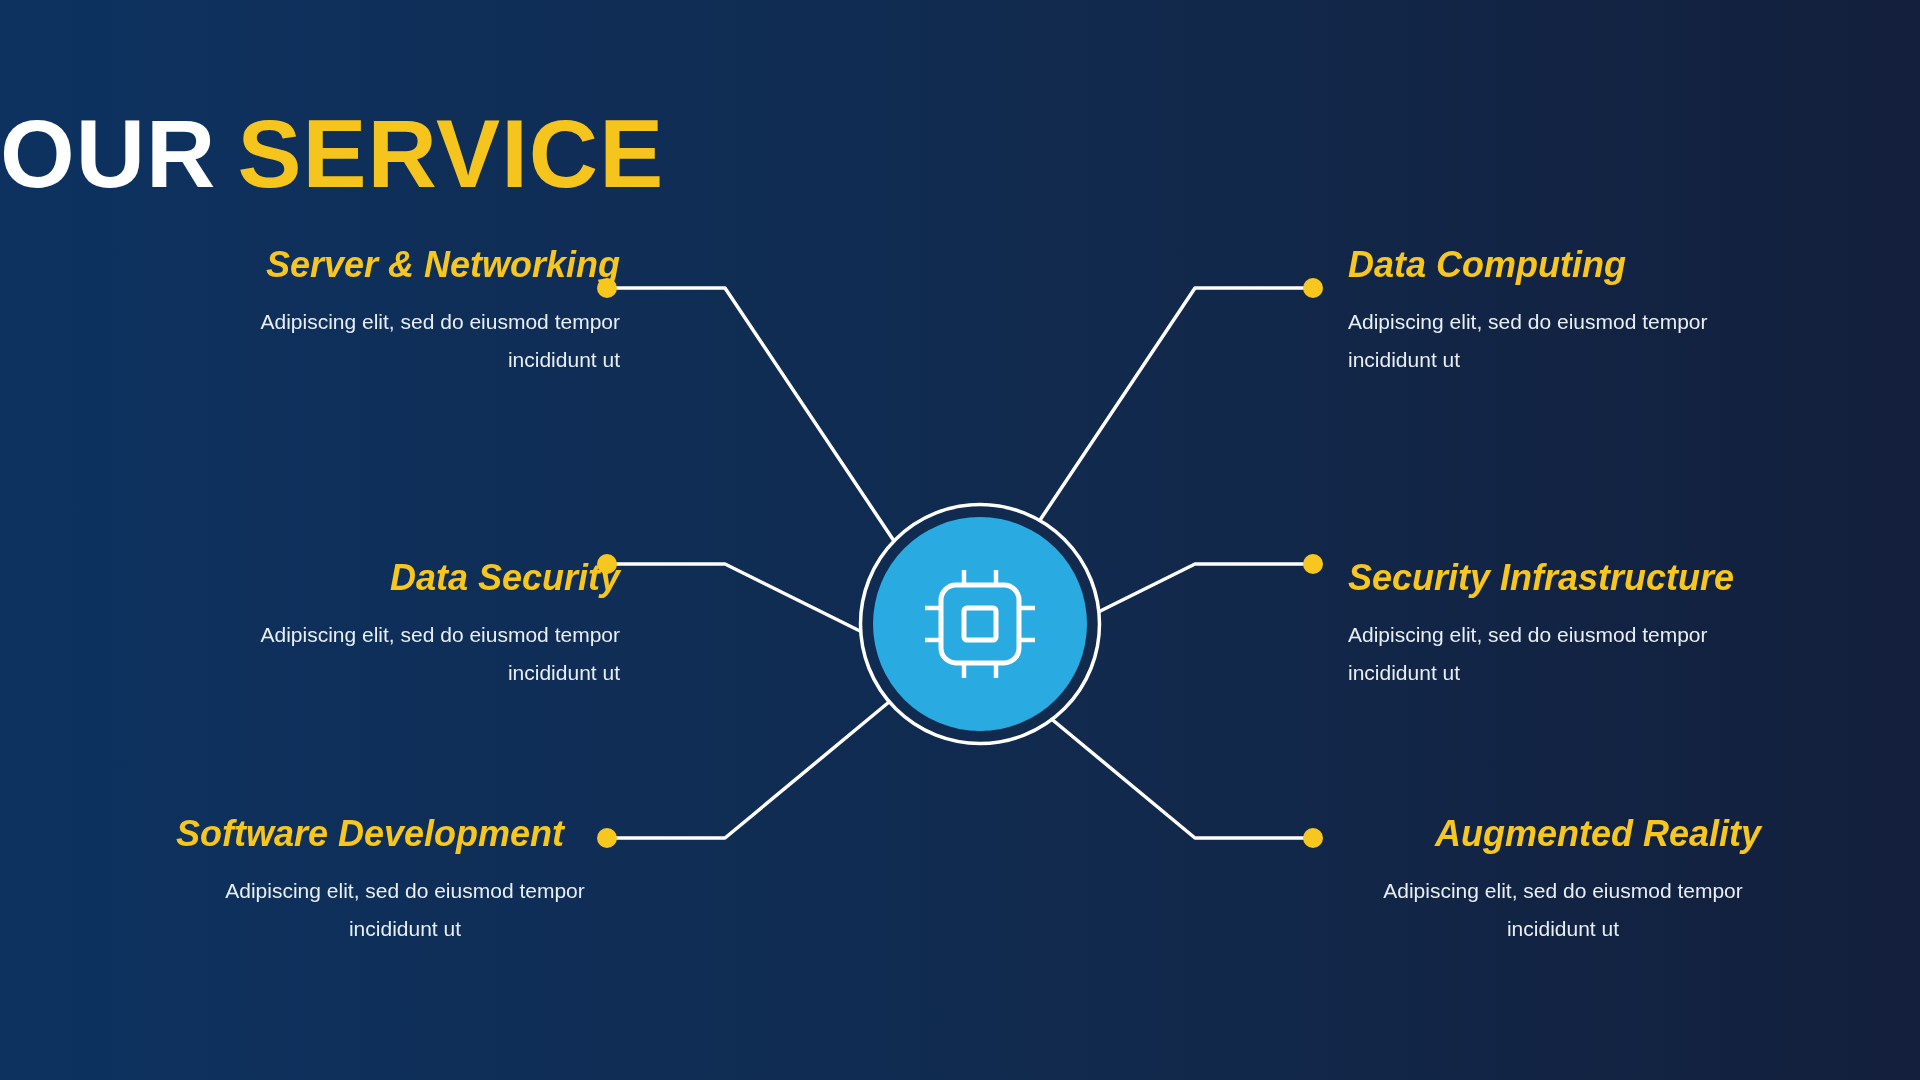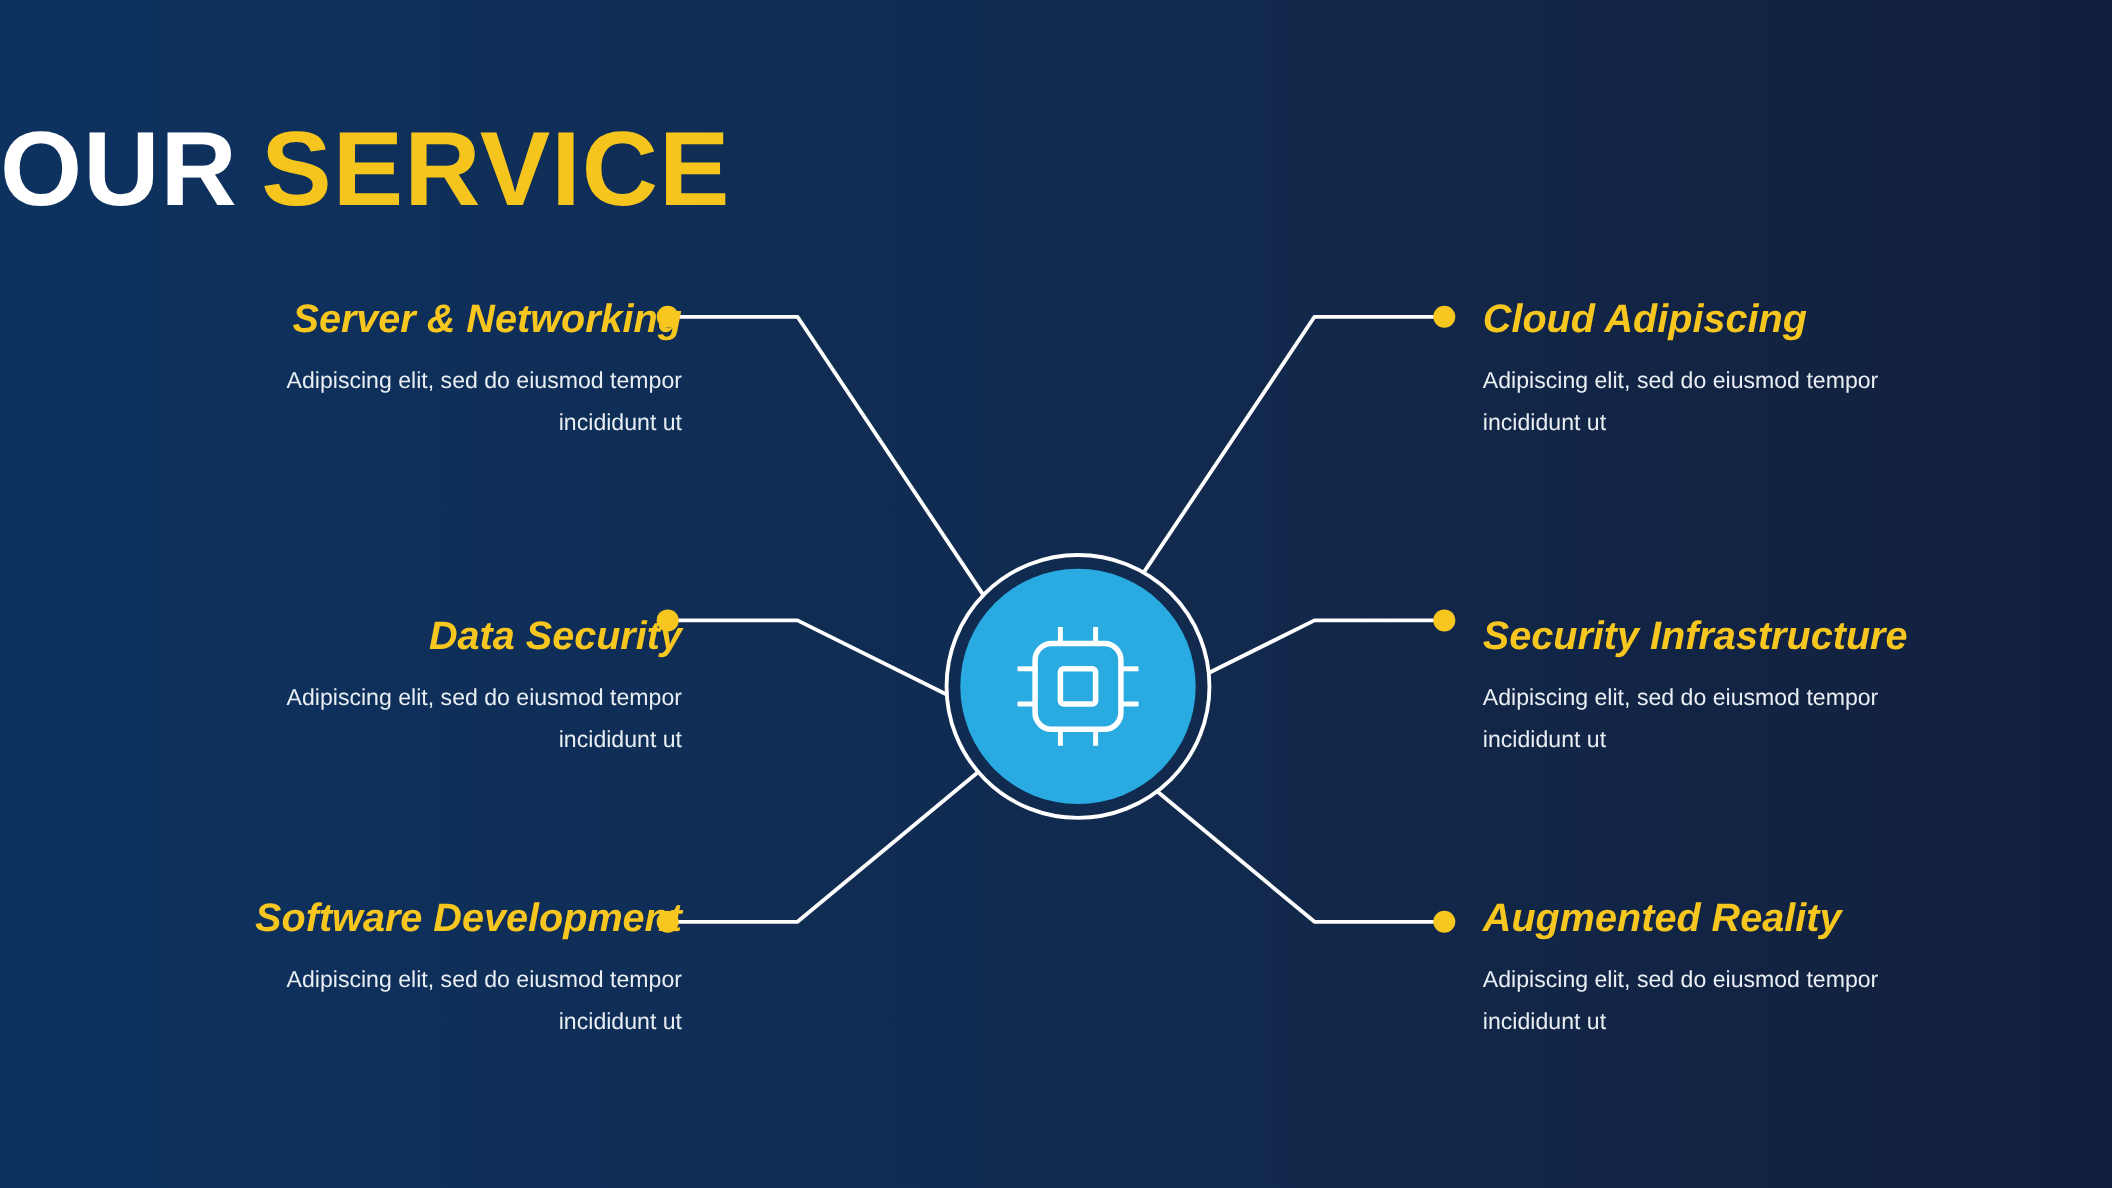--- a/index.html
+++ b/index.html
@@ -32,23 +32,23 @@
   }
   .title .t-white { color: #ffffff; margin-right: 0.22em; }
   .title .t-yellow { color: #f5c51d; }
   
   .item {
     position: absolute;
     width: 500px;
   }
   .item.left  { left: 120px;  text-align: right; }
   .item.right { left: 1348px; text-align: left; }
-  .item.row1 { top: 268px; }
+  .item.row1 { top: 243px; }
   .item.row2 { top: 556px; }
-  .item.row3 { top: 812px; }
+  .item.row3 { top: 812px; text-align: center; }
   .svc-heading {
     margin: 0;
     font-size: 36px;
     line-height: 44px;
     font-weight: bold;
     font-style: italic;
     color: #f7c71f;
     white-space: nowrap;
   }
   .svc-desc {
@@ -125,21 +125,21 @@
   <div class="item left row2">
     <h2 class="svc-heading">Data Security</h2>
     <p class="svc-desc">Adipiscing elit, sed do eiusmod tempor incididunt ut</p>
   </div>
   <div class="item left row3">
     <h2 class="svc-heading">Software Development</h2>
     <p class="svc-desc">Adipiscing elit, sed do eiusmod tempor incididunt ut</p>
   </div>
 
   <div class="item right row1">
-    <h2 class="svc-heading">Cloud Adipiscing</h2>
+    <h2 class="svc-heading">Data Computing</h2>
     <p class="svc-desc">Adipiscing elit, sed do eiusmod tempor incididunt ut</p>
   </div>
   <div class="item right row2">
     <h2 class="svc-heading">Security Infrastructure</h2>
     <p class="svc-desc">Adipiscing elit, sed do eiusmod tempor incididunt ut</p>
   </div>
   <div class="item right row3">
     <h2 class="svc-heading">Augmented Reality</h2>
     <p class="svc-desc">Adipiscing elit, sed do eiusmod tempor incididunt ut</p>
   </div>

